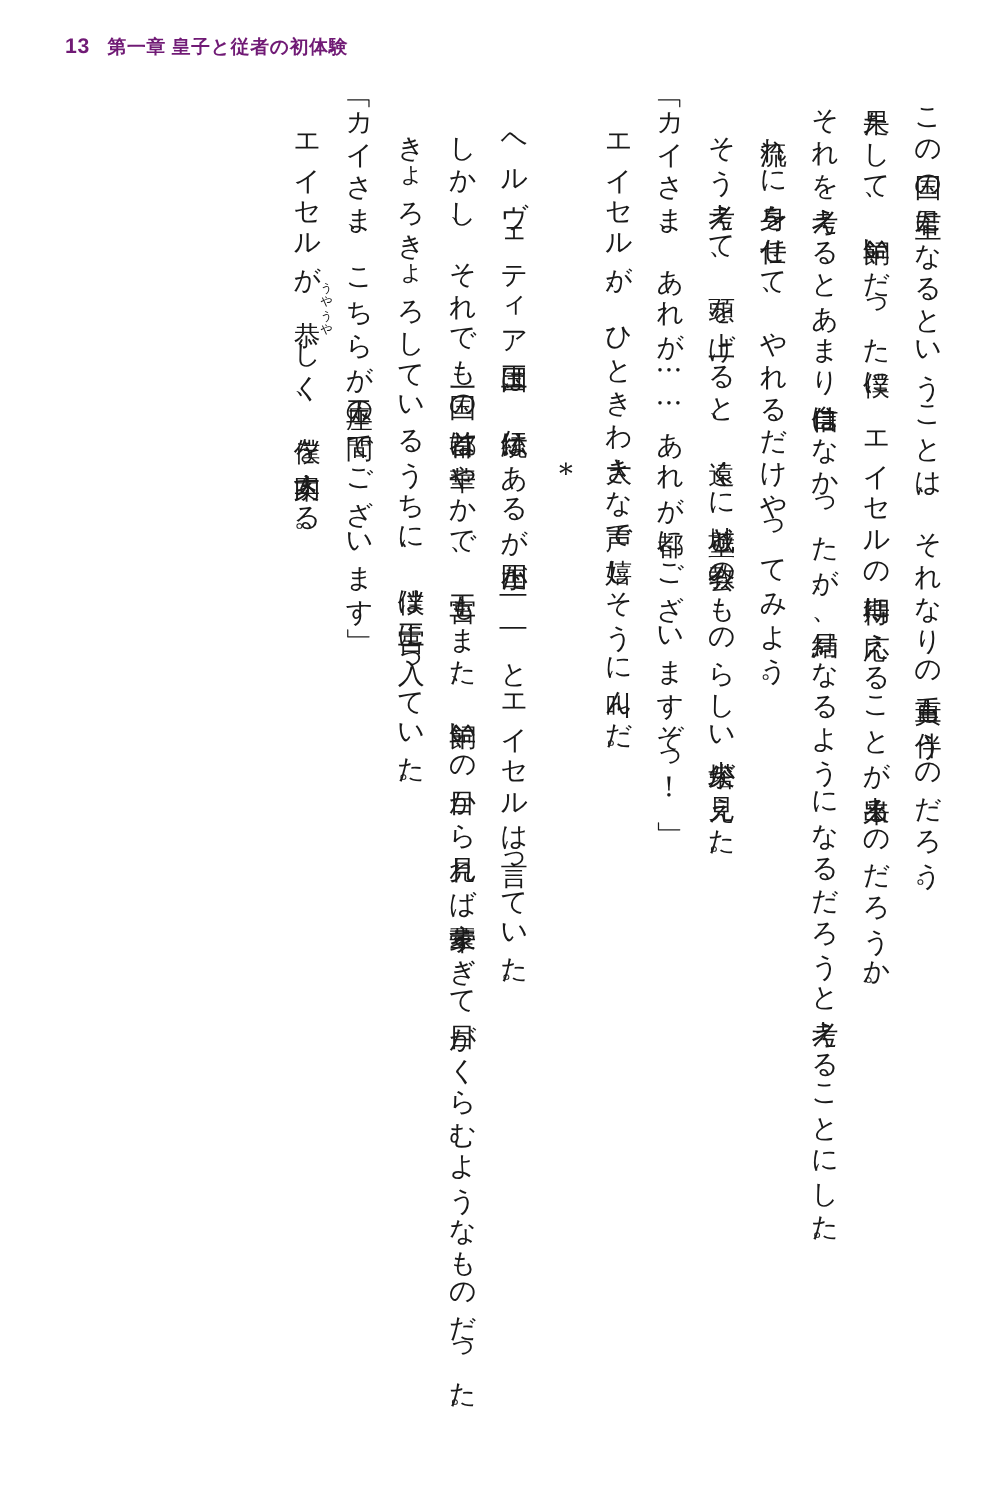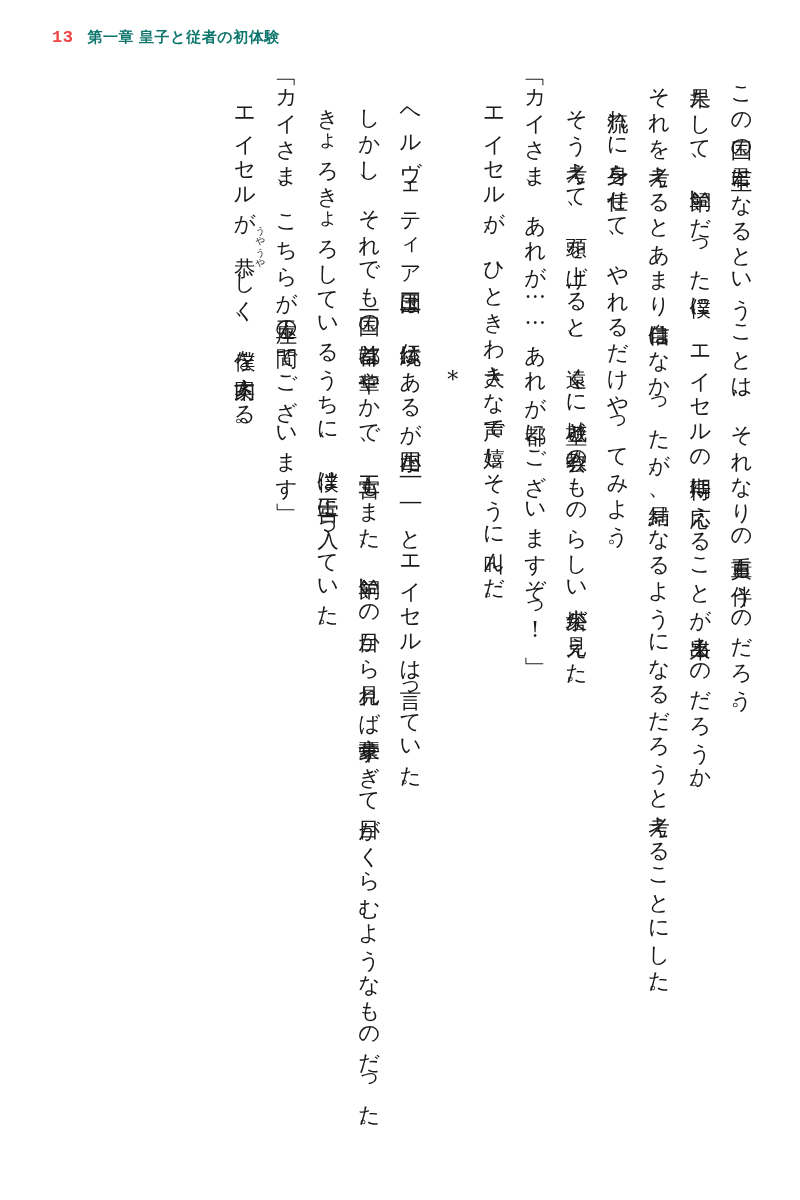--- a/index.html
+++ b/index.html
@@ -32,27 +32,27 @@
     height: 30px;
     display: flex;
     align-items: center;
     gap: 14px;
     white-space: nowrap;
   }
   .page-number {
     font-size: 17px;
     font-weight: 700;
     letter-spacing: 0.5px;
-    color: #ef4444;
-    font-family: Liberation Mono, monospace;
+    color: #701a75;
+    font-family: Liberation Sans, sans-serif;
   }
   .chapter-title {
     font-size: 15px;
     font-weight: 700;
-    color: #0f766e;
+    color: #701a75;
     letter-spacing: 0.6px;
     font-family: "Liberation Sans", sans-serif;
   }
 
   
   .body-area {
     position: absolute;
     top: 72px;
     left: 40px;
     right: 38px;

